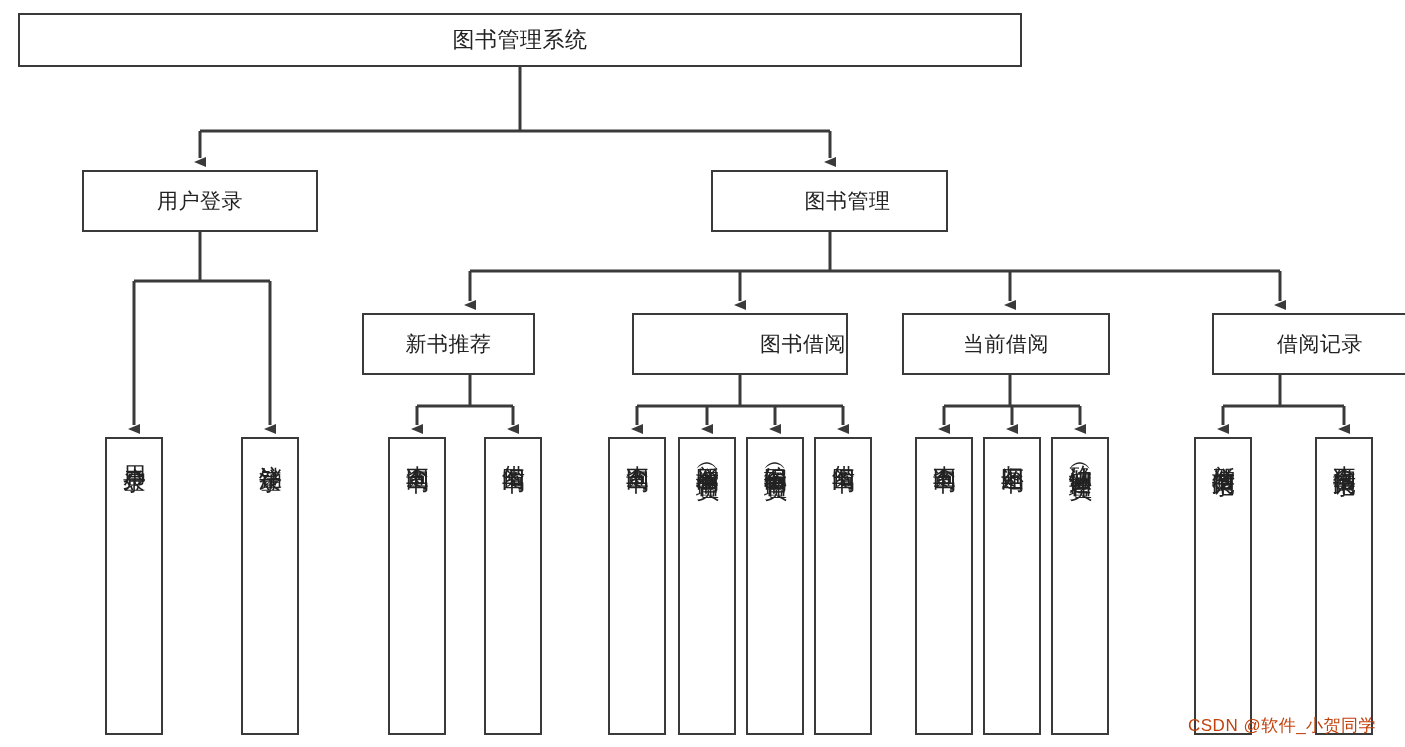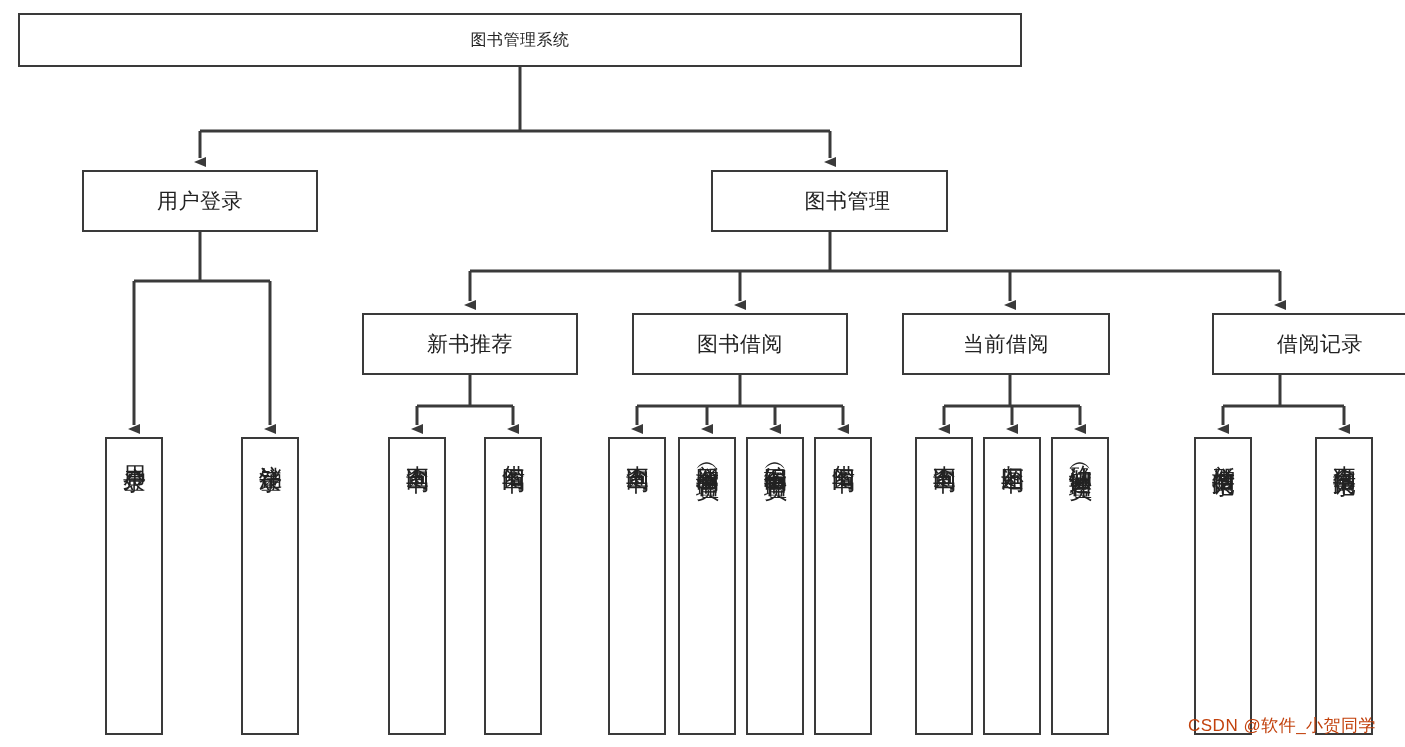--- a/index.html
+++ b/index.html
@@ -42,21 +42,21 @@
     text-align: center;
     line-height: 1.18;
     letter-spacing: 0.5px;
   }
   
   .node.horiz .label {
     writing-mode: horizontal-tb;
     font-size: 21px;
   }
   .node.root .label {
-    font-size: 16px;
+    font-size: 22px;
   }
   
   .node.vert {
     align-items: flex-start;
     padding-top: 8px;
   }
   .node.vert .label {
     writing-mode: vertical-rl;
     text-orientation: upright;
     font-size: 23px;
@@ -136,24 +136,24 @@
     <span class="label">图书管理系统</span>
   </div>
 
   <div class="node horiz" style="left:82px; top:170px; width:236px; height:62px;">
     <span class="label">用户登录</span>
   </div>
   <div class="node horiz" style="left:711px; top:170px; width:237px; height:62px;padding-left:36px;">
     <span class="label">图书管理</span>
   </div>
 
-  <div class="node horiz" style="left:362px; top:313px; width:216px; height:62px;">
+  <div class="node horiz" style="left:362px; top:313px; width:173px; height:62px;">
     <span class="label">新书推荐</span>
   </div>
-  <div class="node horiz" style="left:632px; top:313px; width:216px; height:62px;">
+  <div class="node horiz" style="left:632px; top:313px; width:216px; height:62px;justify-content:flex-end;">
     <span class="label">图书借阅</span>
   </div>
   <div class="node horiz" style="left:902px; top:313px; width:208px; height:62px;">
     <span class="label">当前借阅</span>
   </div>
   <div class="node horiz" style="left:1212px; top:313px; width:216px; height:62px;">
     <span class="label">借阅记录</span>
   </div>
 
   <div class="node vert" style="left:105px; top:437px; width:58px; height:298px;">

